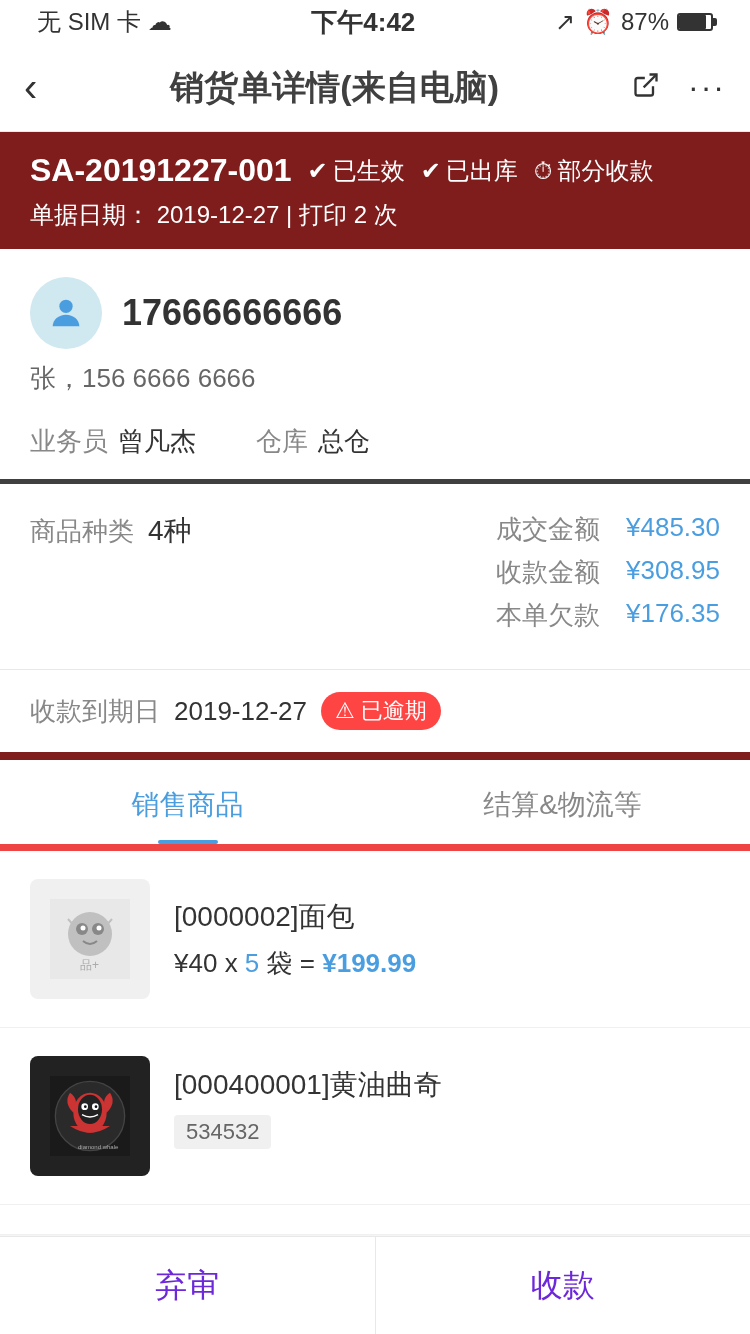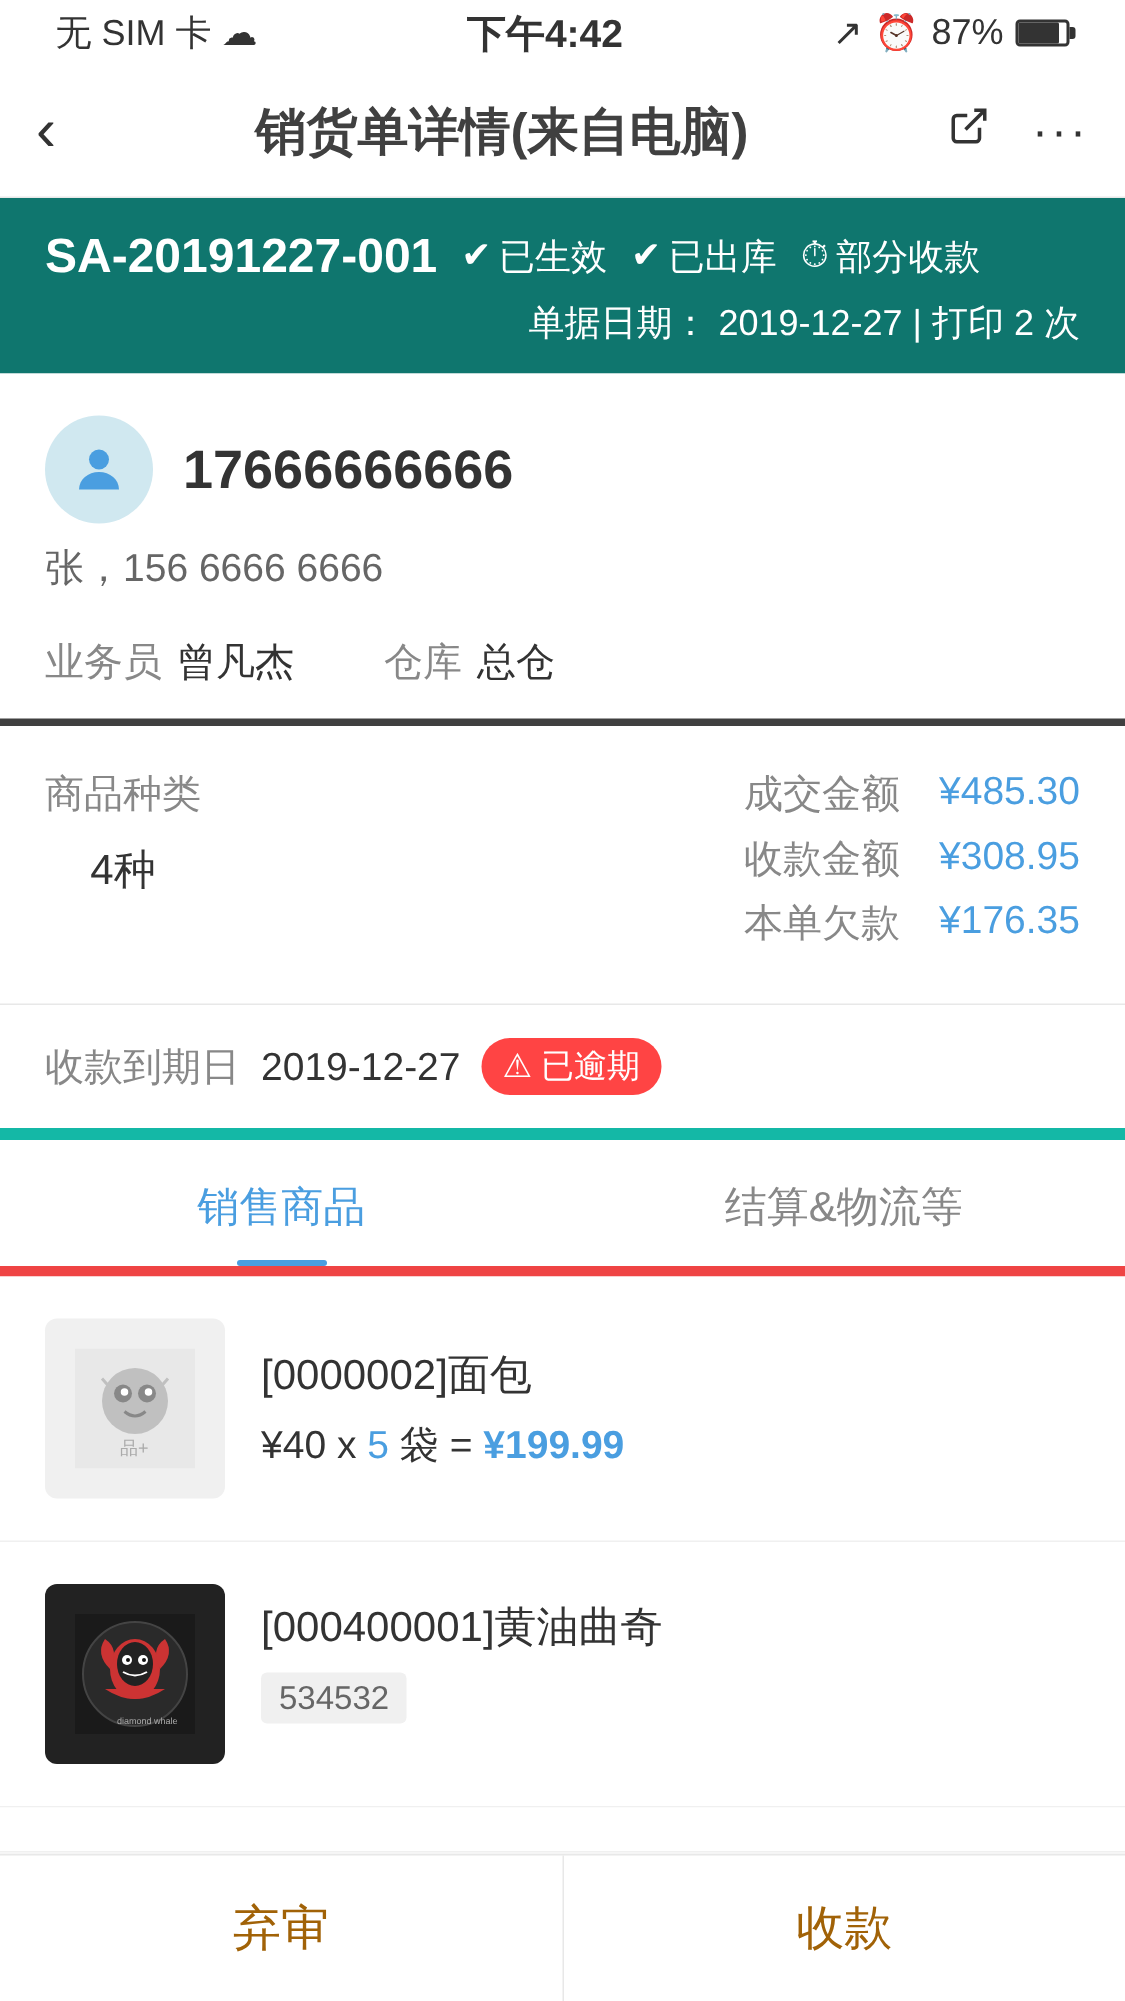--- a/index.html
+++ b/index.html
@@ -37,24 +37,23 @@
     }
     .nav-title {
       font-size: 34px;
       font-weight: 600;
       color: #404040;
     }
     .nav-icons { display: flex; gap: 28px; align-items: center; }
     .nav-icon { font-size: 34px; color: #333; }
     
     .order-header {
-      background: #0f766e;
+      background: #7f1d1d;
       padding: 20px 30px 18px;
       color: #fff;
-      text-align: right;
     }
     .order-id-row {
       display: flex;
       align-items: center;
       gap: 16px;
       flex-wrap: wrap;
       margin-bottom: 10px;
     }
     .order-id {
       font-size: 32px;
@@ -129,21 +128,21 @@
     .summary-left-label { color: #888; }
     .summary-left-value { color: #333; font-size: 28px; }
     .summary-right { text-align: right; font-size: 26px; }
     .summary-row { display: flex; justify-content: flex-end; gap: 20px; margin-bottom: 8px; }
     .summary-row-label { color: #888; }
     .summary-row-value { color: #4a9ee0; min-width: 100px; text-align: right; }
     
     .due-section {
       background: #fff;
       padding: 22px 30px;
-      border-bottom: 8px solid #14b8a6;
+      border-bottom: 8px solid #7f1d1d;
       display: flex;
       align-items: center;
       gap: 14px;
       font-size: 26px;
     }
     .due-label { color: #888; }
     .due-date { color: #333; }
     .overdue-badge {
       background: #ff4444;
       color: #fff;
@@ -229,21 +228,21 @@
       border-top: 1px solid #e8e8e8;
       background: #fff;
       height: 98px;
     }
     .bottom-btn {
       flex: 1;
       display: flex;
       align-items: center;
       justify-content: center;
       font-size: 32px;
-      color: #a16207;
+      color: #6d28d9;
       border: none;
       background: transparent;
       cursor: pointer;
     }
     .bottom-btn:first-child {
       border-right: 1px solid #e8e8e8;
     }
   </style>
 </head>
 <body>
@@ -320,21 +319,21 @@
     </div>
     <div class="meta-item">
       <span class="meta-label">仓库</span>
       <span class="meta-value">总仓</span>
     </div>
   </div>
 </div>
 
 <div class="summary-section">
   <div class="summary-left">
-    <div style="display:flex;gap:14px;align-items:center;flex-direction:column;">
+    <div style="display:flex;gap:14px;align-items:center;">
       <span class="summary-left-label">商品种类</span>
       <span class="summary-left-value">4种</span>
     </div>
   </div>
   <div class="summary-right">
     <div class="summary-row">
       <span class="summary-row-label">成交金额</span>
       <span class="summary-row-value">¥485.30</span>
     </div>
     <div class="summary-row">

